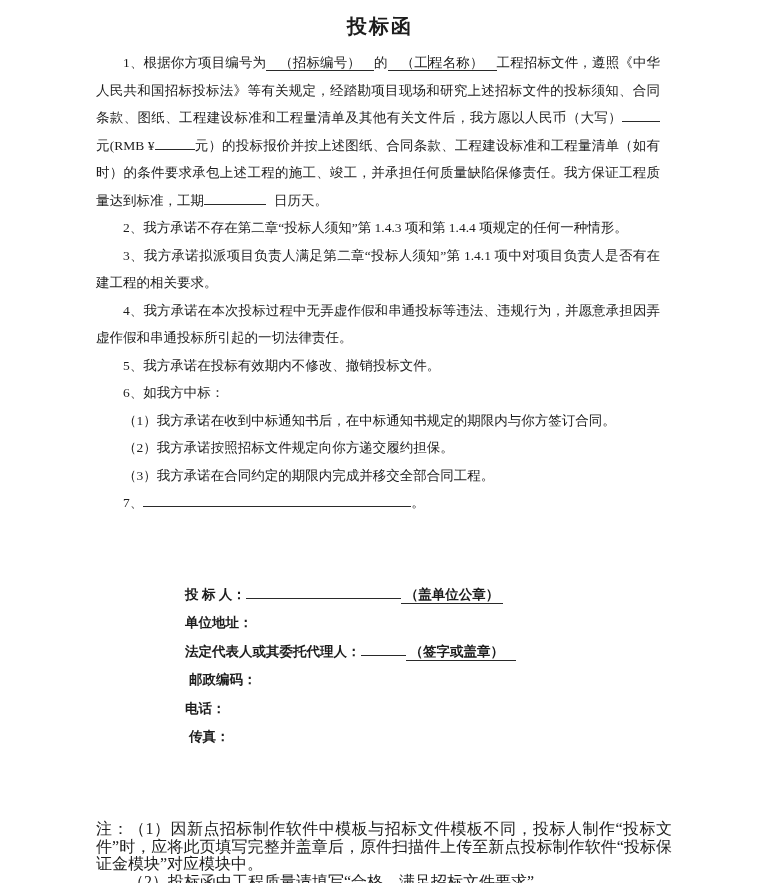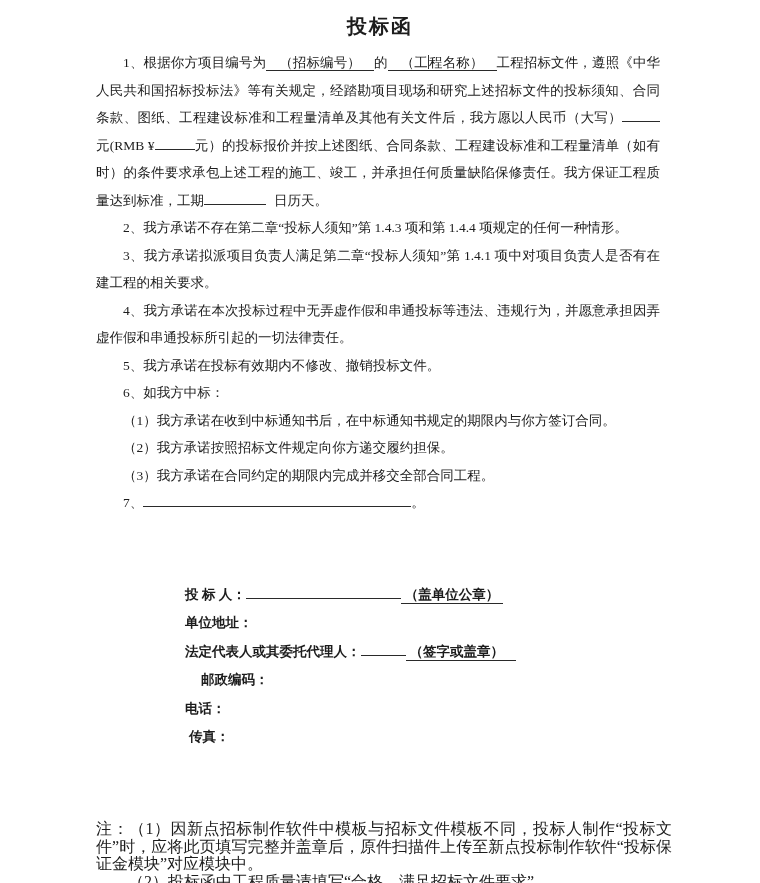--- a/index.html
+++ b/index.html
@@ -108,21 +108,21 @@
 
     <p>（3）我方承诺在合同约定的期限内完成并移交全部合同工程。</p>
 
     <p><span>7、</span><span class="blank" style="width:268px"></span><span>。</span></p>
   </div>
 
   <div class="sig-block">
     <div class="sig-row"><span>投 标 人：</span><span class="sig-blank" style="width:155px"></span><span class="sig-ul">（盖单位公章）</span></div>
     <div class="sig-row"><span>单位地址：</span></div>
     <div class="sig-row"><span>法定代表人或其委托代理人：</span><span class="sig-blank" style="width:45px"></span><span class="sig-ul" style="padding-right:12px">（签字或盖章）</span></div>
-    <div class="sig-row" style="margin-left:16px"><span>邮政编码：</span></div>
+    <div class="sig-row" style="margin-left:4px"><span>邮政编码：</span></div>
     <div class="sig-row" style=""><span>电话：</span></div>
     <div class="sig-row" style="margin-left:4px"><span>传真：</span></div>
   </div>
 
 
   <div class="notes">
     <p class="note-1">注：（1）因新点招标制作软件中模板与招标文件模板不同，投标人制作“投标文件”时，应将此页填写完整并盖章后，原件扫描件上传至新点投标制作软件“投标保证金模块”对应模块中。</p>
     <p class="note-2">（2）投标函中工程质量请填写“合格，满足招标文件要求”。</p>
   </div>
 

